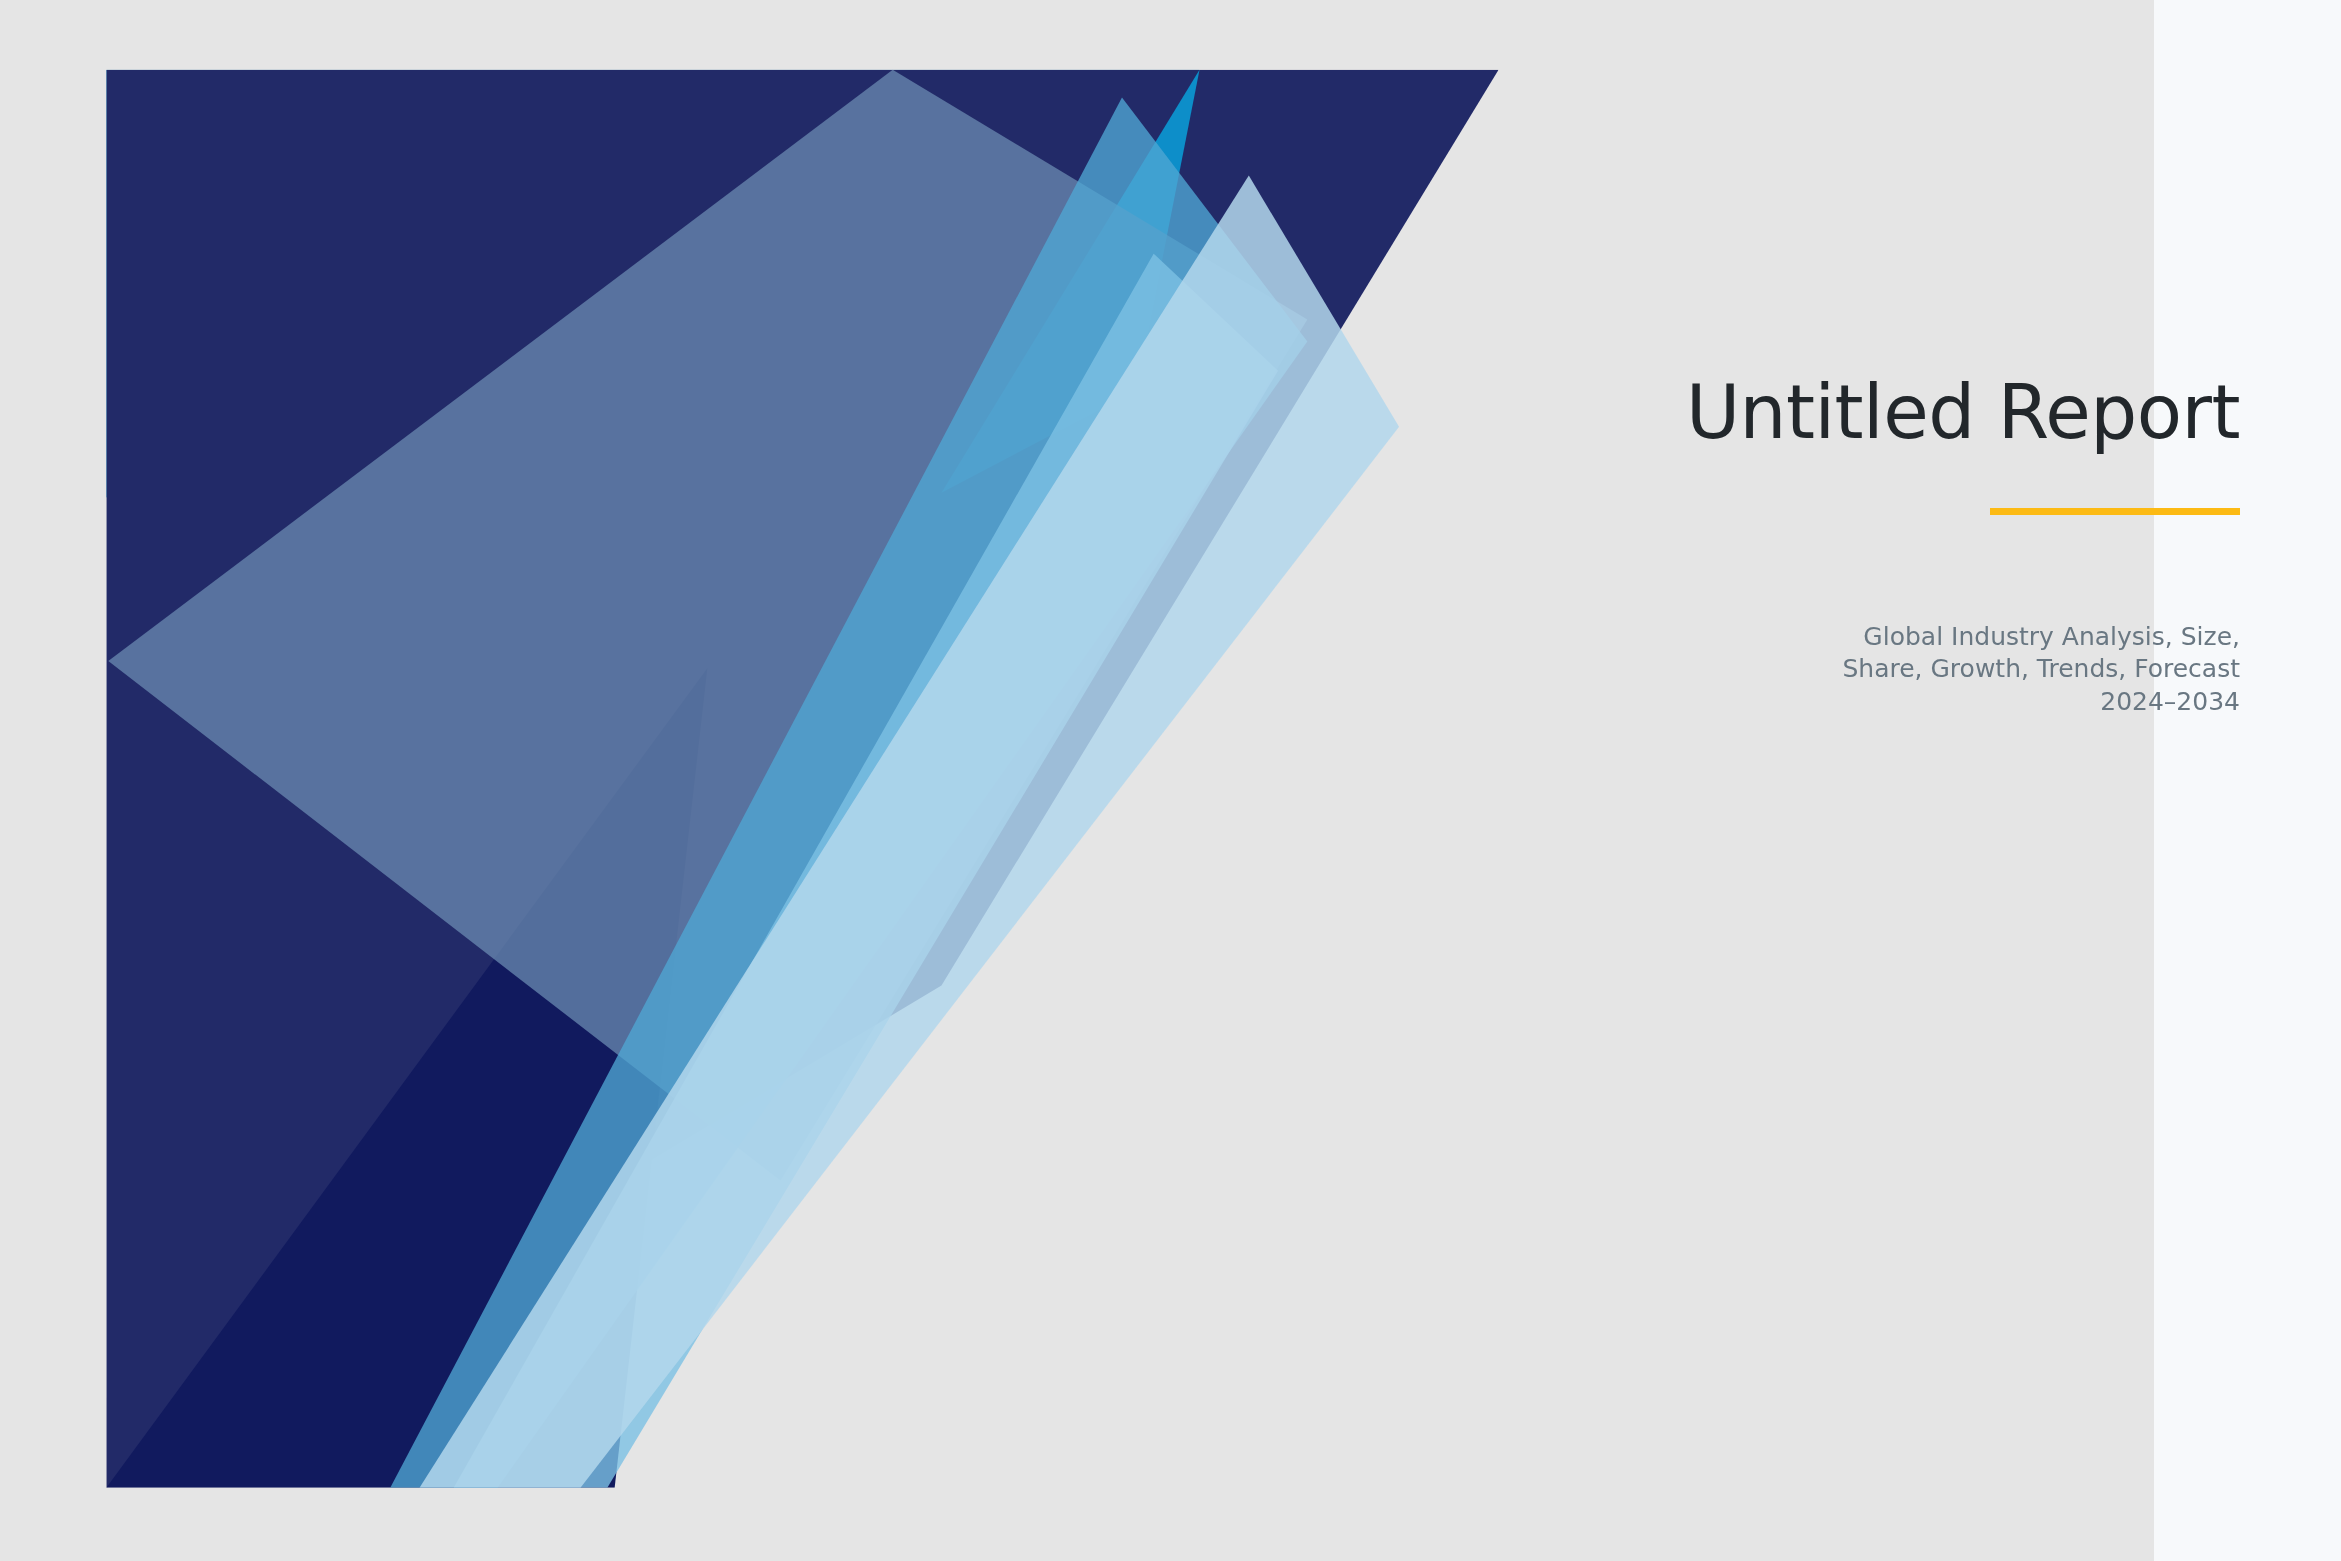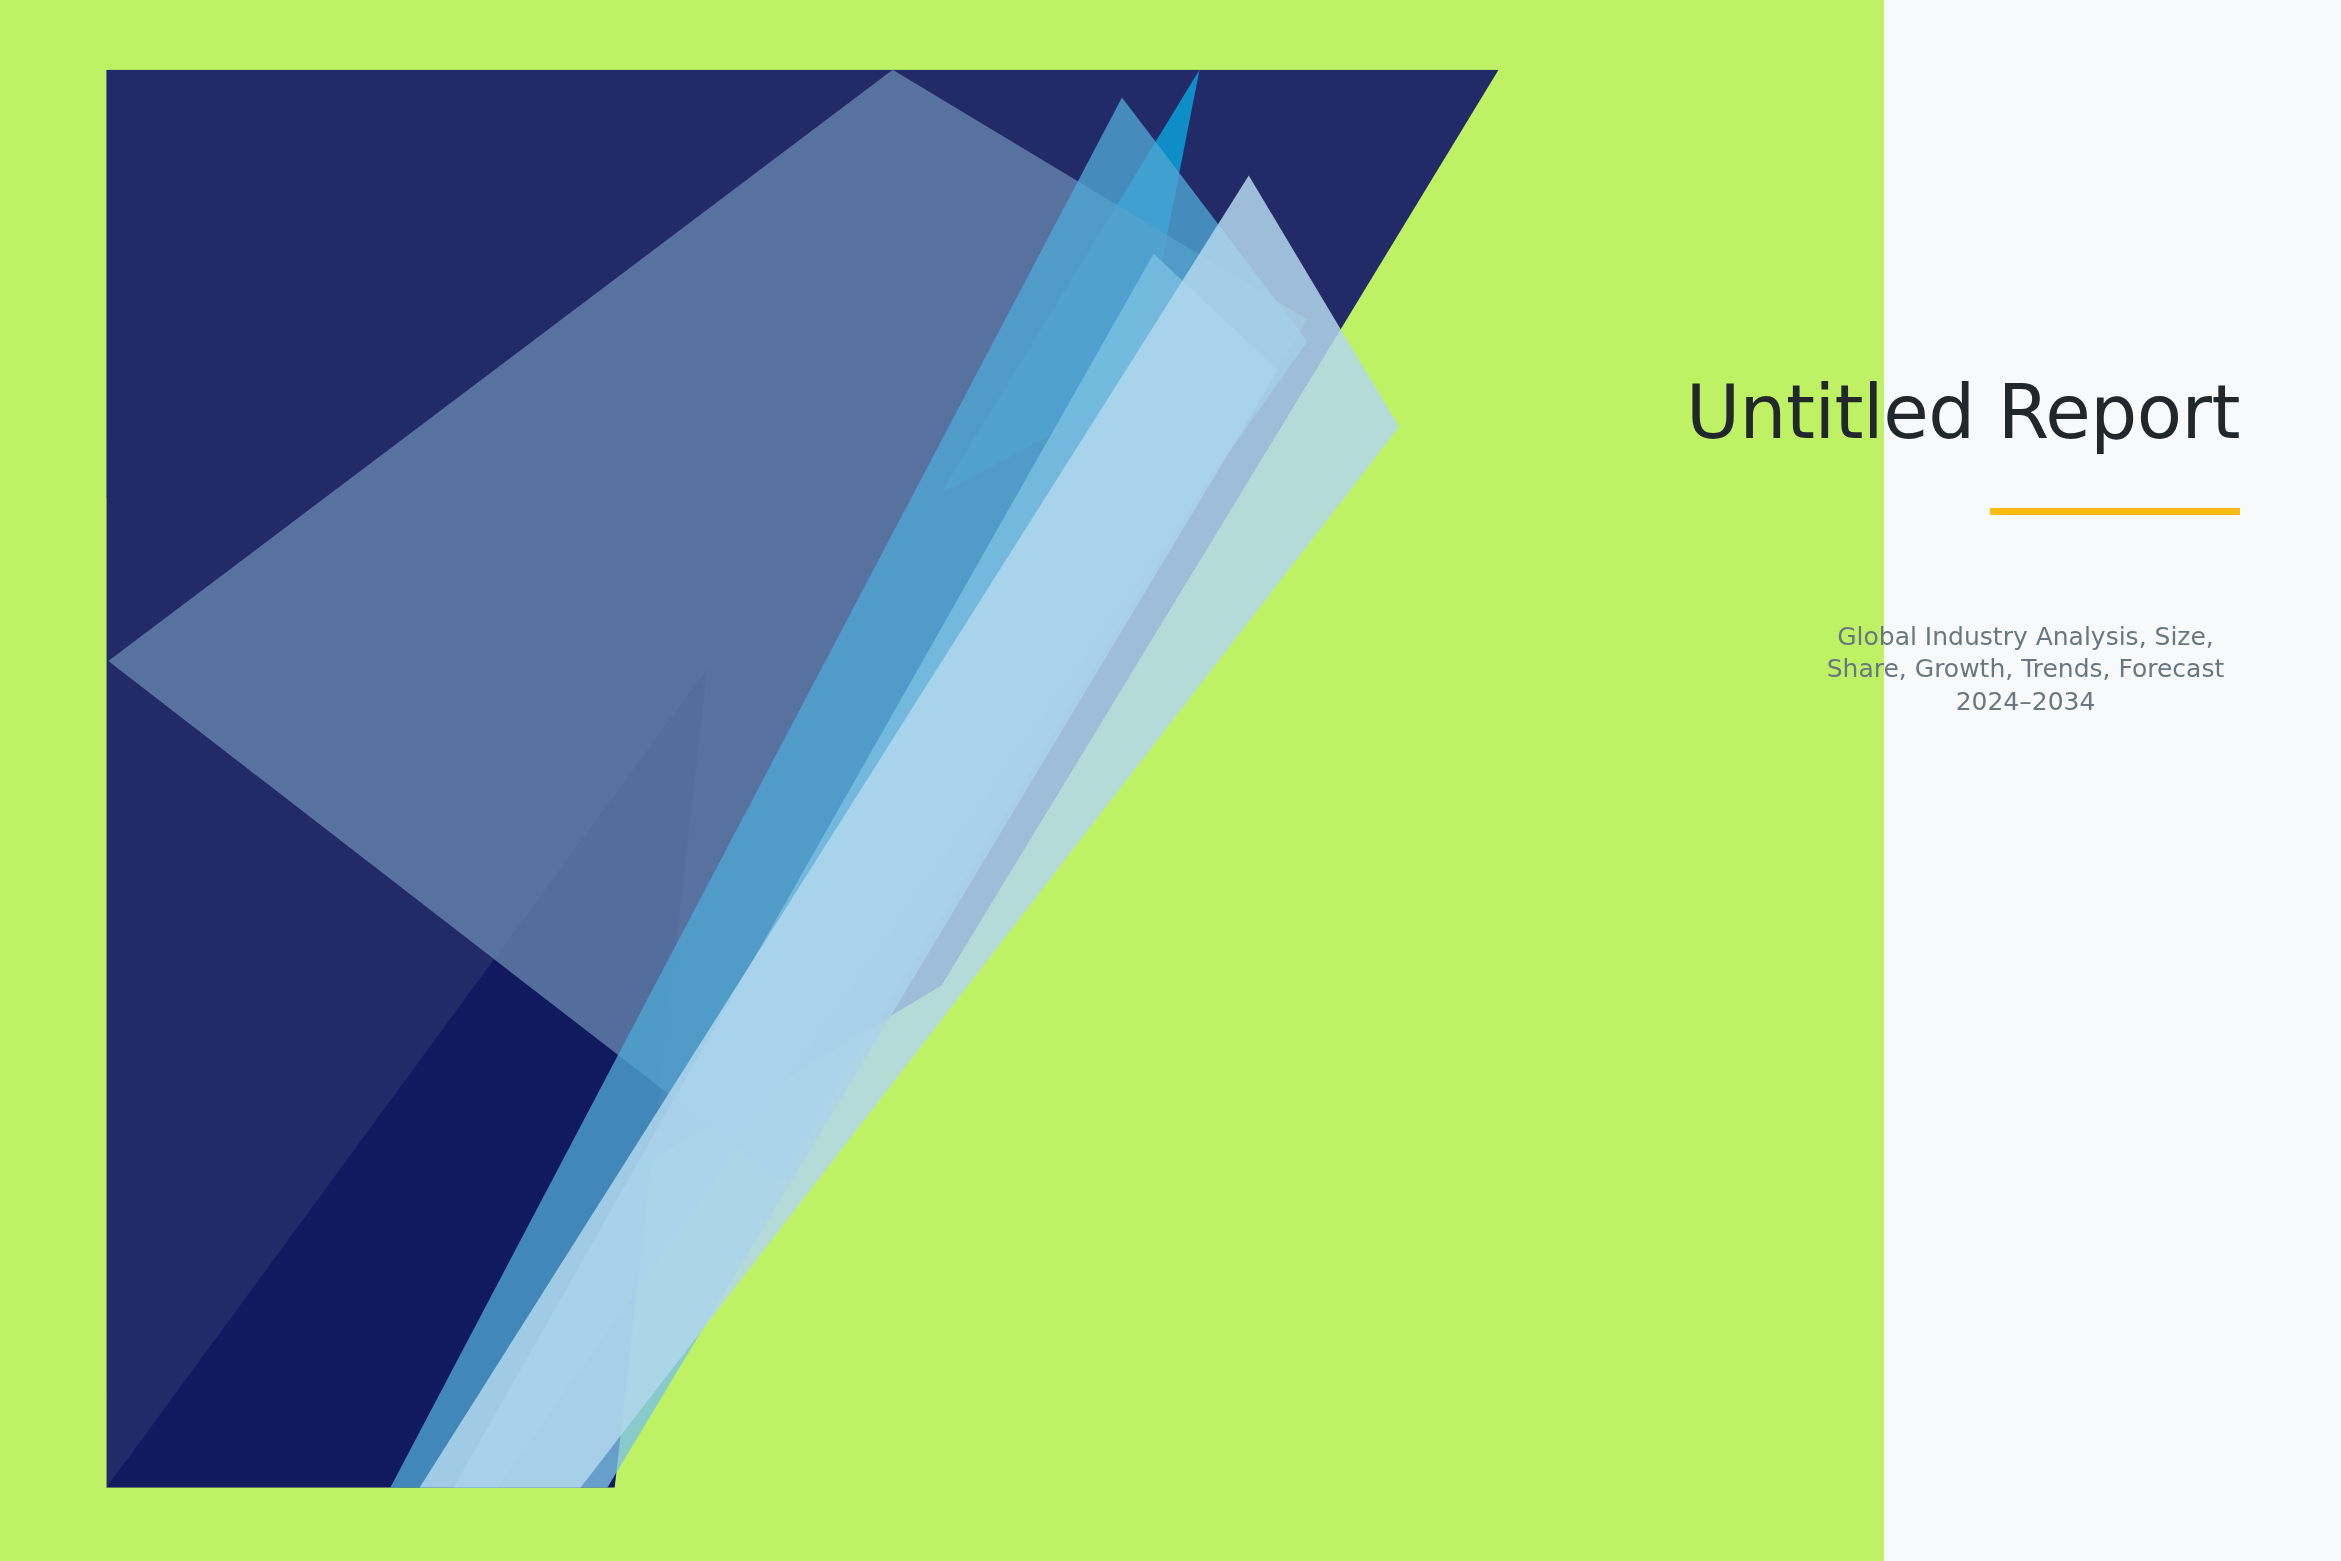--- a/index.html
+++ b/index.html
@@ -9,23 +9,23 @@
     height: 1561px;
     overflow: hidden;
   }
   body {
     background: #f7f9fb;
     font-family: "DejaVu Sans", sans-serif;
   }
 
   #page {
     position: relative;
-    width: 1884px;
+    width: 2154px;
     height: 1561px;
-    background: #bef264;
+    background: #e5e5e5;
   }
 
   
   #cover-artwork {
     position: absolute;
     left: 0;
     top: 0;
     width: 1561px;
     height: 1561px;
   }
@@ -64,21 +64,21 @@
   }
 
   #report-subtitle {
     margin: 106px 0 0 auto;
     width: 429px;
     font-family: "DejaVu Sans", sans-serif;
     font-weight: 400;
     font-size: 25px;
     line-height: 1.30;
     color: #697782;
-    text-align: center;
+    text-align: right;
   }
 </style>
 </head>
 <body>
 
 <div id="page">
 
   <div id="cover-artwork">
     <svg viewBox="0 0 3200 3200" xmlns="http://www.w3.org/2000/svg" aria-hidden="true">
       <defs>

